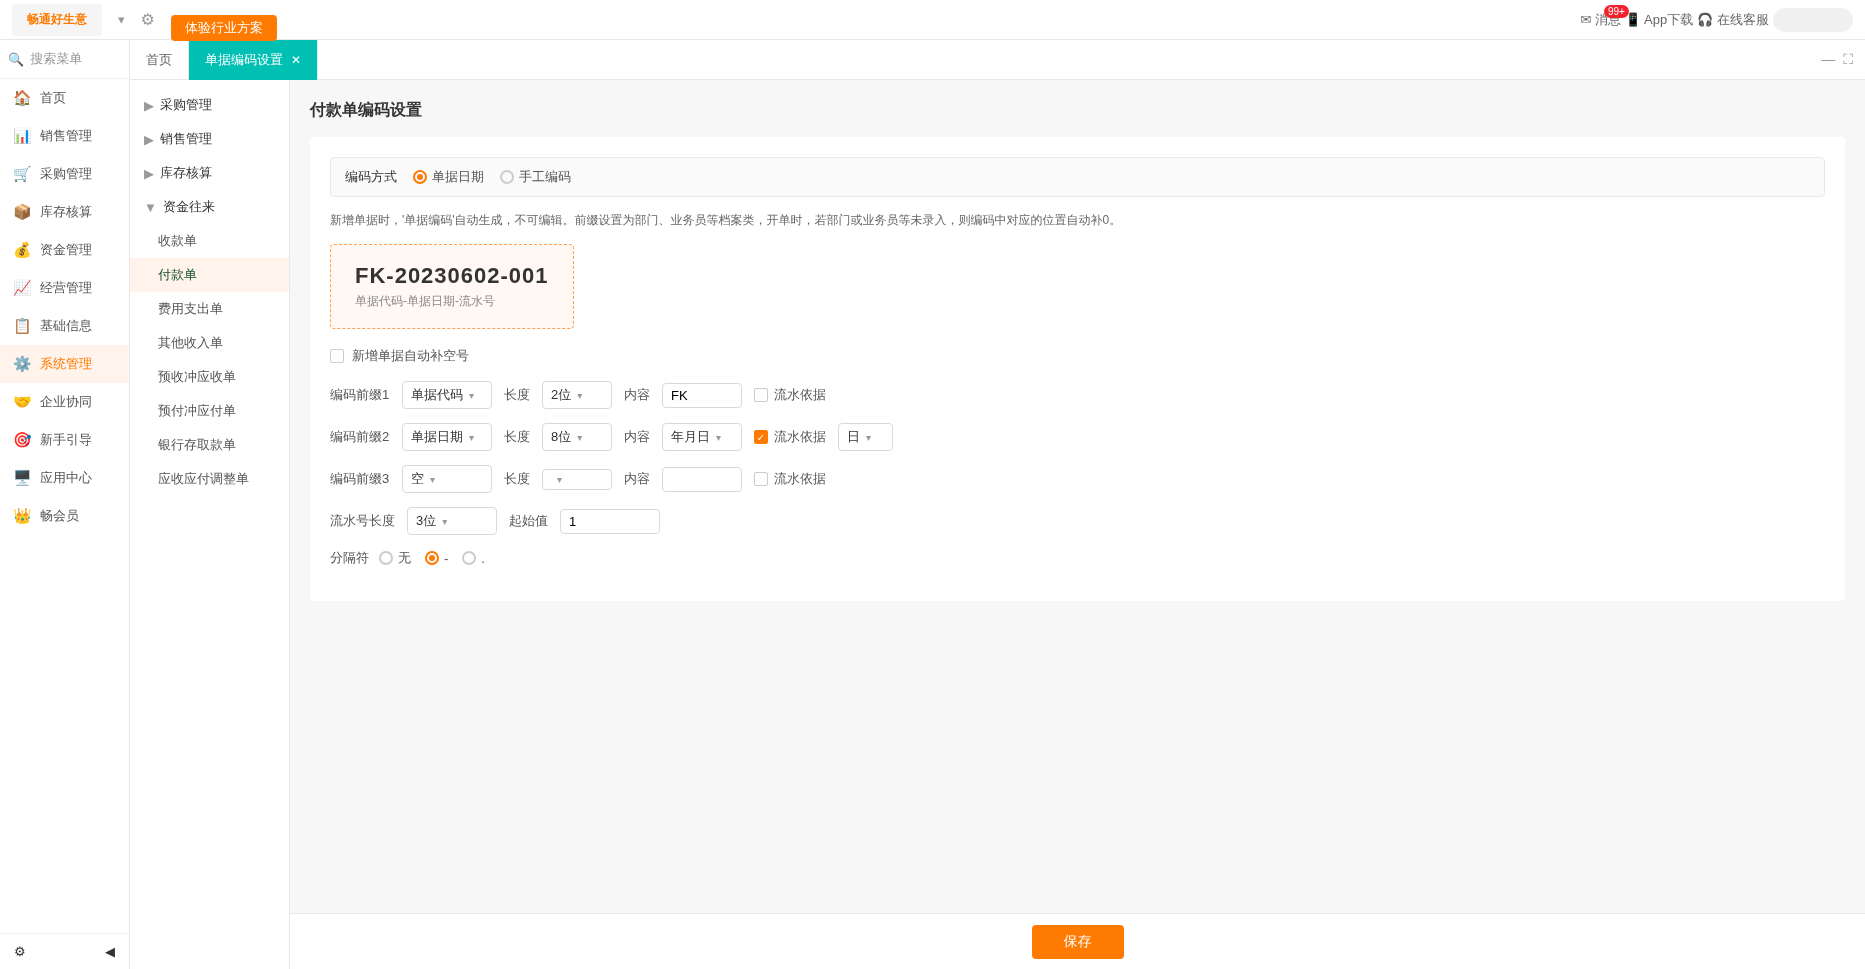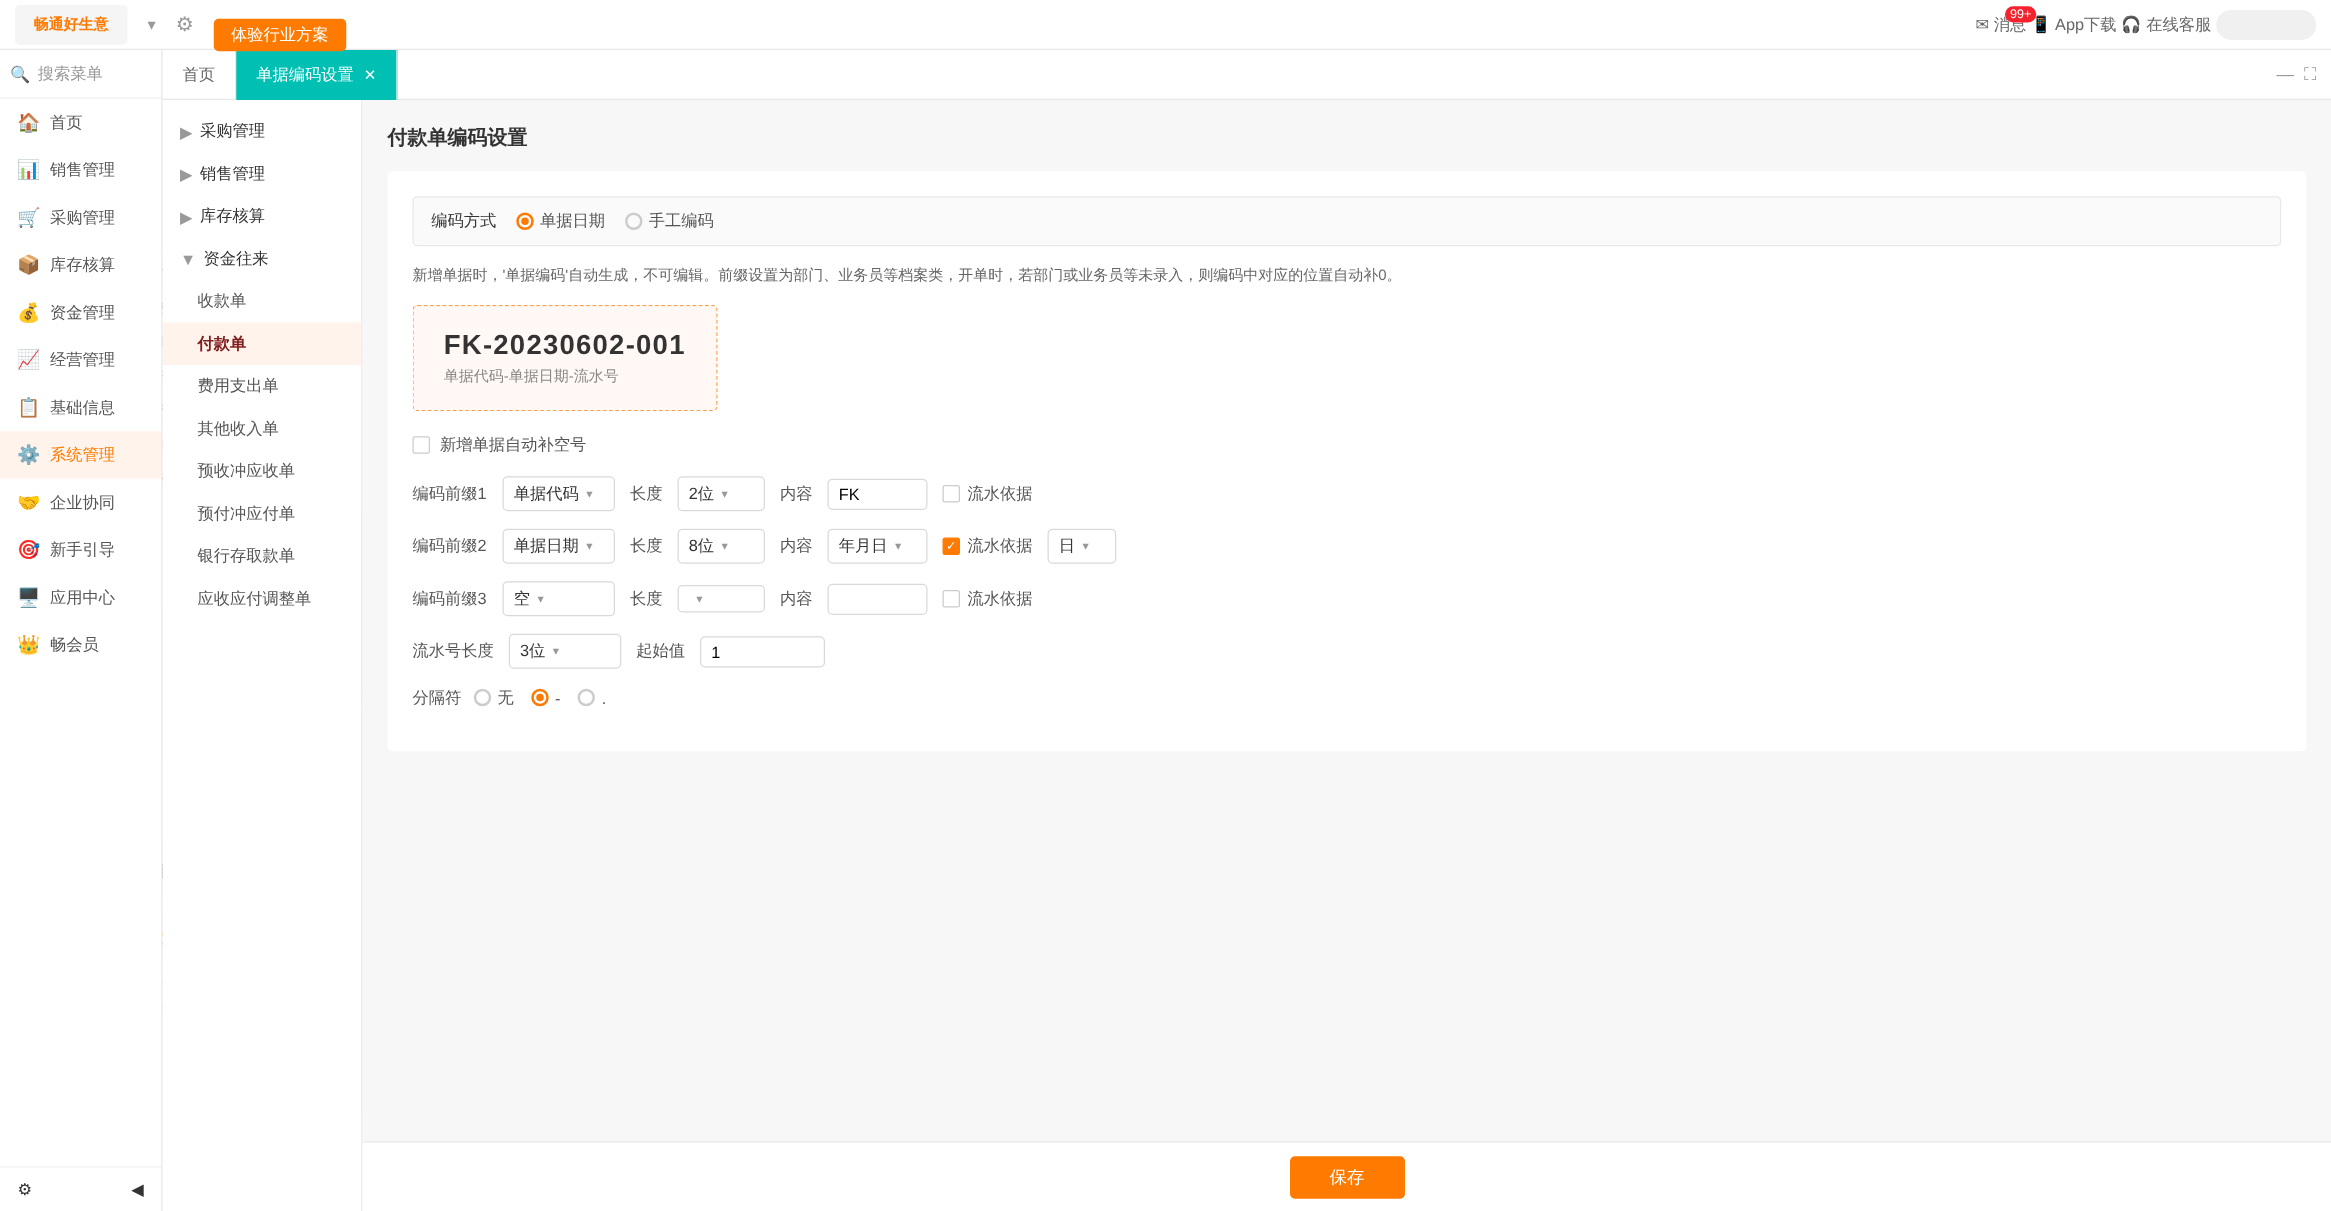--- a/index.html
+++ b/index.html
@@ -138,21 +138,21 @@
       font-size: 13px;
       color: #333;
       cursor: pointer;
     }
     .sub-menu-item {
       padding: 8px 14px 8px 28px;
       font-size: 13px;
       color: #555;
       cursor: pointer;
     }
-    .sub-menu-item.active { background: #fff3eb; color: #7f1d1d; font-weight: bold; }
+    .sub-menu-item.active { background: #fff3eb; color: #14532d; }
 
     
     .content-area {
       flex: 1;
       overflow-y: auto;
       background: #f7f7f7;
       display: flex;
       flex-direction: column;
     }
     .content-inner {

